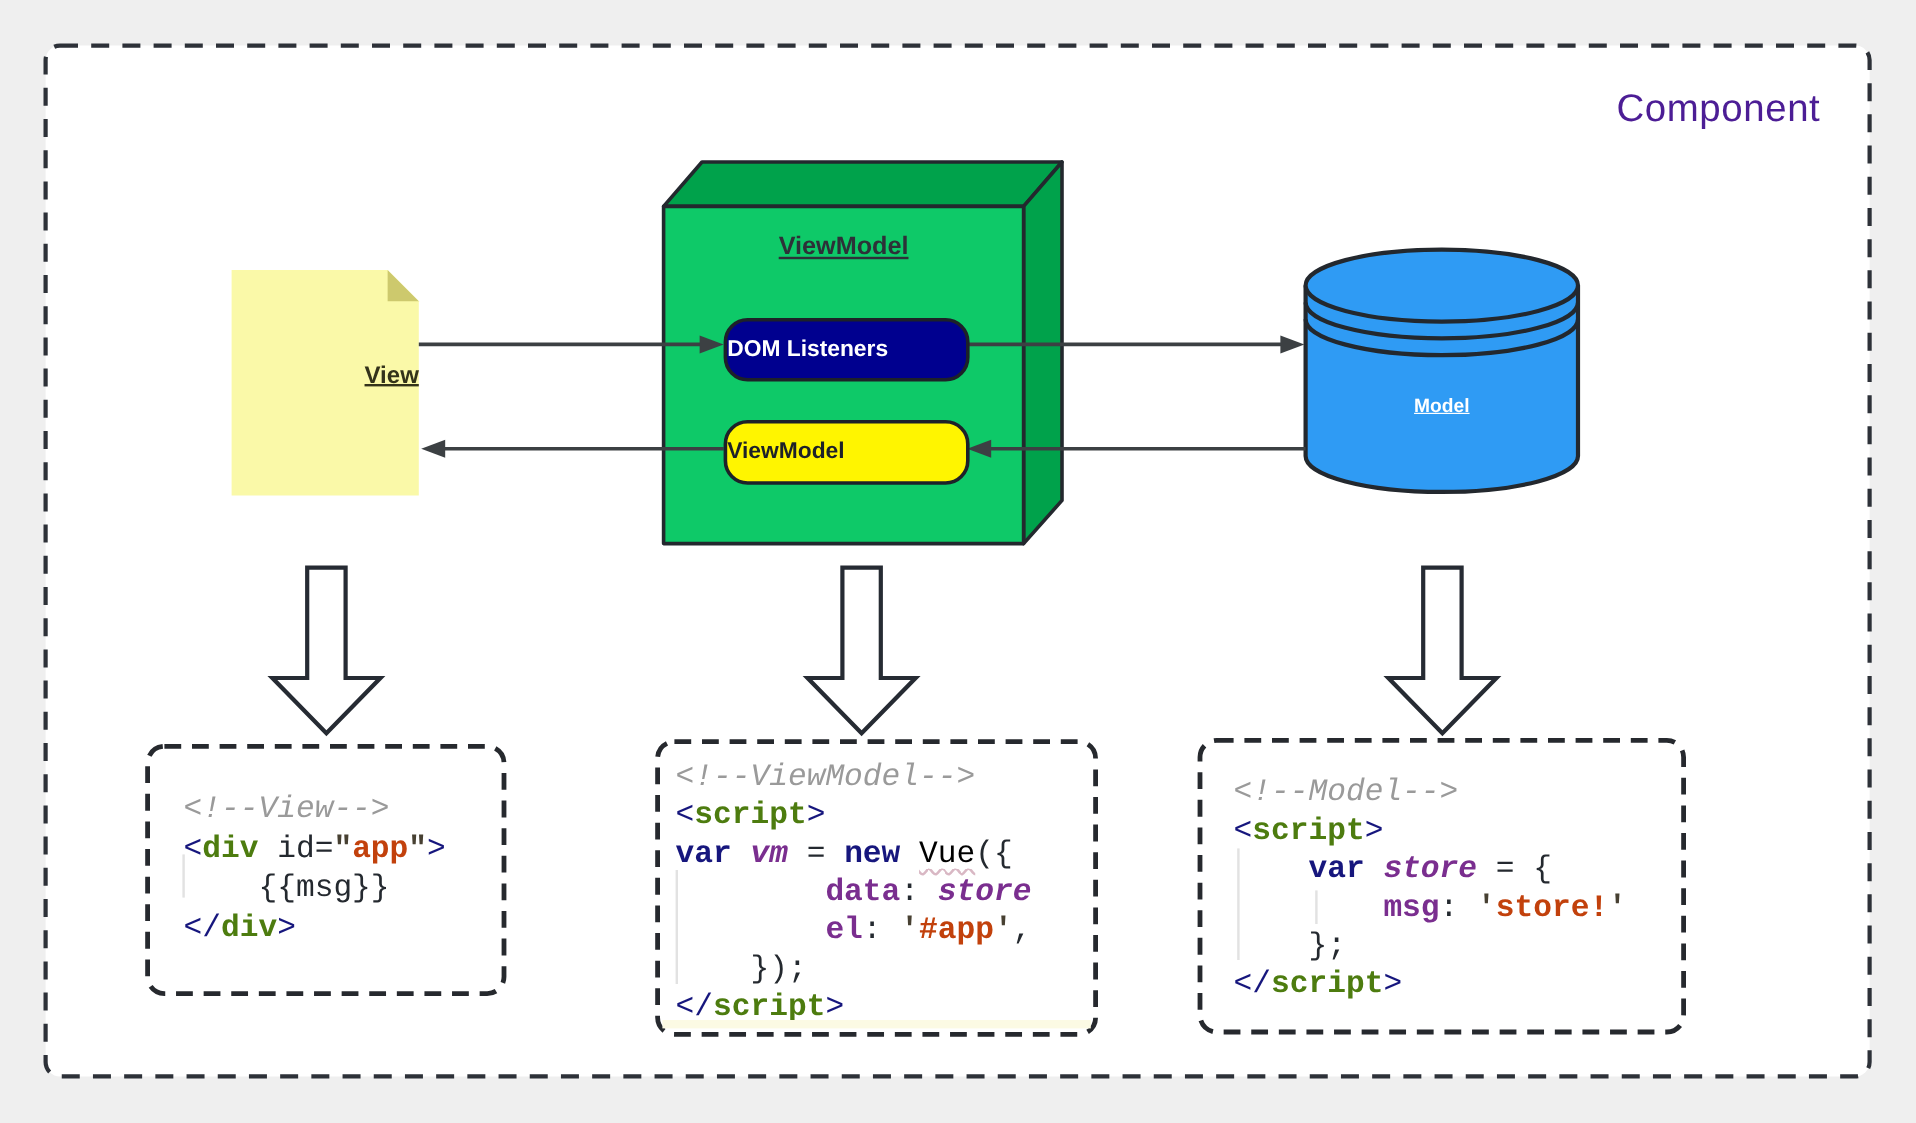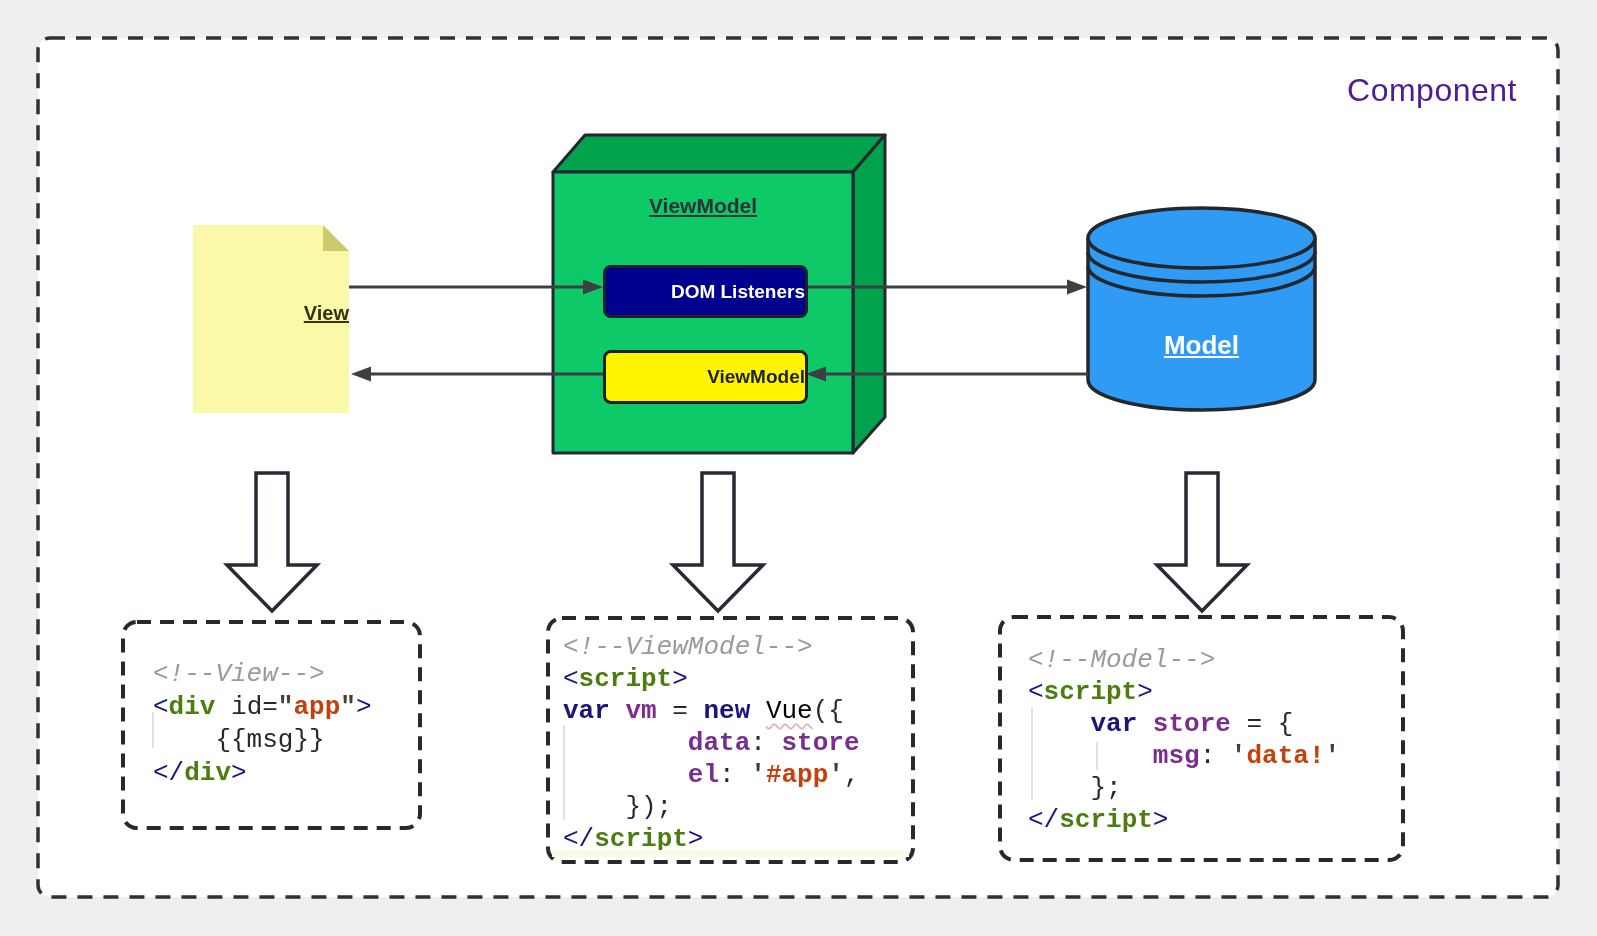--- a/index.html
+++ b/index.html
@@ -15,25 +15,25 @@
 
   
   .lbl{position:absolute;font-weight:bold;color:#2d3138;text-decoration:underline;}
   .component-label{
     position:absolute;left:1332px;top:72px;width:200px;
     font-size:32px;font-weight:400;color:#4c1d95;text-align:center;
     letter-spacing:0.5px;
   }
   .view-label{left:193px;top:302px;width:156px;text-align:right;font-size:20px;color:#33331a;}
   .viewmodel-label{left:553px;top:194px;width:300px;text-align:center;font-size:21px;}
-  .model-label{left:1088px;top:330px;width:227px;text-align:center;font-size:26px;color:#ffffff;}
+  .model-label{left:1088px;top:330px;width:227px;text-align:center;font-size:16px;color:#ffffff;}
 
   .inner-box{
-    position:absolute;display:flex;align-items:center;justify-content:flex-end;
-    border:3px solid #1d2129;border-radius:8px;
+    position:absolute;display:flex;align-items:center;justify-content:flex-start;
+    border:3px solid #1d2129;border-radius:20px;
     font-weight:bold;font-size:19px;
   }
   .dom-box{left:603px;top:265px;width:199px;height:47px;background:#00008f;color:#ffffff;}
   .directives-box{left:603px;top:350px;width:199px;height:48px;background:#fff500;color:#1d2129;}
 
   
   .codebox{
     position:absolute;
     font-family:"Liberation Mono", monospace;
     font-size:26px;
@@ -42,21 +42,21 @@
   .codebox .code-line{white-space:pre;}
   #code-view     {left:123px;top:622px;width:297px;height:206px;padding:36px 0 0 30px;line-height:33px;}
   #code-viewmodel{left:548px;top:618px;width:365px;height:244px;padding:13px 0 0 15px;line-height:32px;}
   #code-model    {left:1000px;top:617px;width:403px;height:243px;padding:27px 0 0 28px;line-height:32px;}
 
   .tok-comment{color:#9a9a9a;font-style:italic;}
   .tok-tb{color:#16167d;}
   .tok-tn{color:#4d7c0f;font-weight:bold;margin-top:16px;}
   .tok-kw{color:#16167d;font-weight:bold;}
   .tok-key{color:#7a2e8f;font-weight:bold;}
-  .tok-var{color:#7a2e8f;font-weight:bold;}
+  .tok-var{color:#7a2e8f;font-weight:bold;font-style:italic;}
   .tok-string{color:#c2410c;font-weight:bold;}
   .tok-q{color:#474032;font-weight:bold;}
   .tok-plain{color:#24292f;}
   .tok-spell{color:#000000;text-decoration:underline wavy #d9b8c4;text-decoration-thickness:1.5px;text-underline-offset:5px;}
 
   .indent-guide{position:absolute;width:2px;background:#e2e2e2;}
   .hl-strip{position:absolute;left:552px;top:850px;width:357px;height:7px;background:#fcfae4;}
 </style>
 </head>
 <body>
@@ -147,21 +147,21 @@
       <div class="code-line"><span class="tok-kw">var</span><span class="tok-plain"> </span><span class="tok-var">vm</span><span class="tok-plain"> = </span><span class="tok-kw">new</span><span class="tok-plain"> </span><span class="tok-spell">Vue</span><span class="tok-plain">({</span></div>
       <div class="code-line"><span class="tok-plain">        </span><span class="tok-key">data</span><span class="tok-plain">: </span><span class="tok-var">store</span></div>
       <div class="code-line"><span class="tok-plain">        </span><span class="tok-key">el</span><span class="tok-plain">: </span><span class="tok-q">'</span><span class="tok-string">#app</span><span class="tok-q">'</span><span class="tok-plain">,</span></div>
       <div class="code-line"><span class="tok-plain">    });</span></div>
       <div class="code-line"><span class="tok-tb">&lt;/</span><span class="tok-tn">script</span><span class="tok-tb">&gt;</span></div>
     </div>
   <div class="codebox" id="code-model">
       <div class="code-line"><span class="tok-comment">&lt;!--Model--&gt;</span></div>
       <div class="code-line"><span class="tok-tb">&lt;</span><span class="tok-tn">script</span><span class="tok-tb">&gt;</span></div>
       <div class="code-line"><span class="tok-plain">    </span><span class="tok-kw">var</span><span class="tok-plain"> </span><span class="tok-var">store</span><span class="tok-plain"> = {</span></div>
-      <div class="code-line"><span class="tok-plain">        </span><span class="tok-key">msg</span><span class="tok-plain">: </span><span class="tok-q">'</span><span class="tok-string">data!</span><span class="tok-q">'</span></div>
+      <div class="code-line"><span class="tok-plain">        </span><span class="tok-key">msg</span><span class="tok-plain">: </span><span class="tok-q">'</span><span class="tok-string">store!</span><span class="tok-q">'</span></div>
       <div class="code-line"><span class="tok-plain">    };</span></div>
       <div class="code-line"><span class="tok-tb">&lt;/</span><span class="tok-tn">script</span><span class="tok-tb">&gt;</span></div>
     </div>
 
   <div class="indent-guide" style="left:152px;top:712px;height:36px;"></div>
   <div class="indent-guide" style="left:563px;top:725px;height:95px;"></div>
   <div class="indent-guide" style="left:1031px;top:707px;height:93px;"></div>
   <div class="indent-guide" style="left:1096px;top:742px;height:28px;"></div>
   <div class="hl-strip"></div>
 

